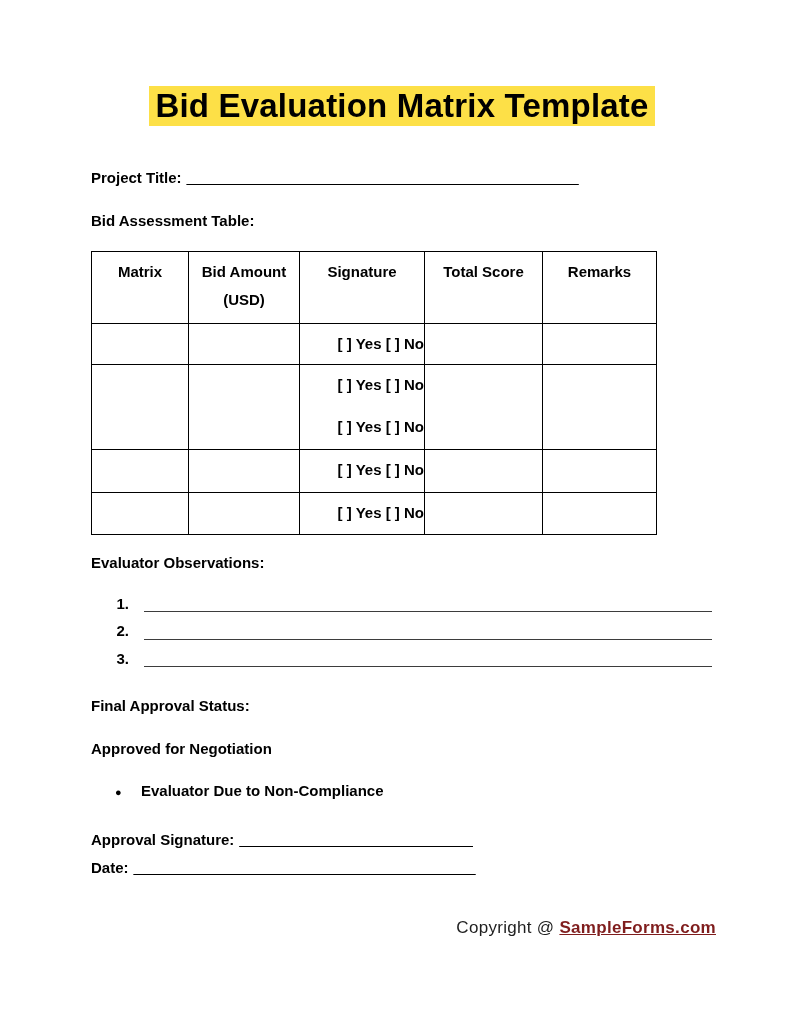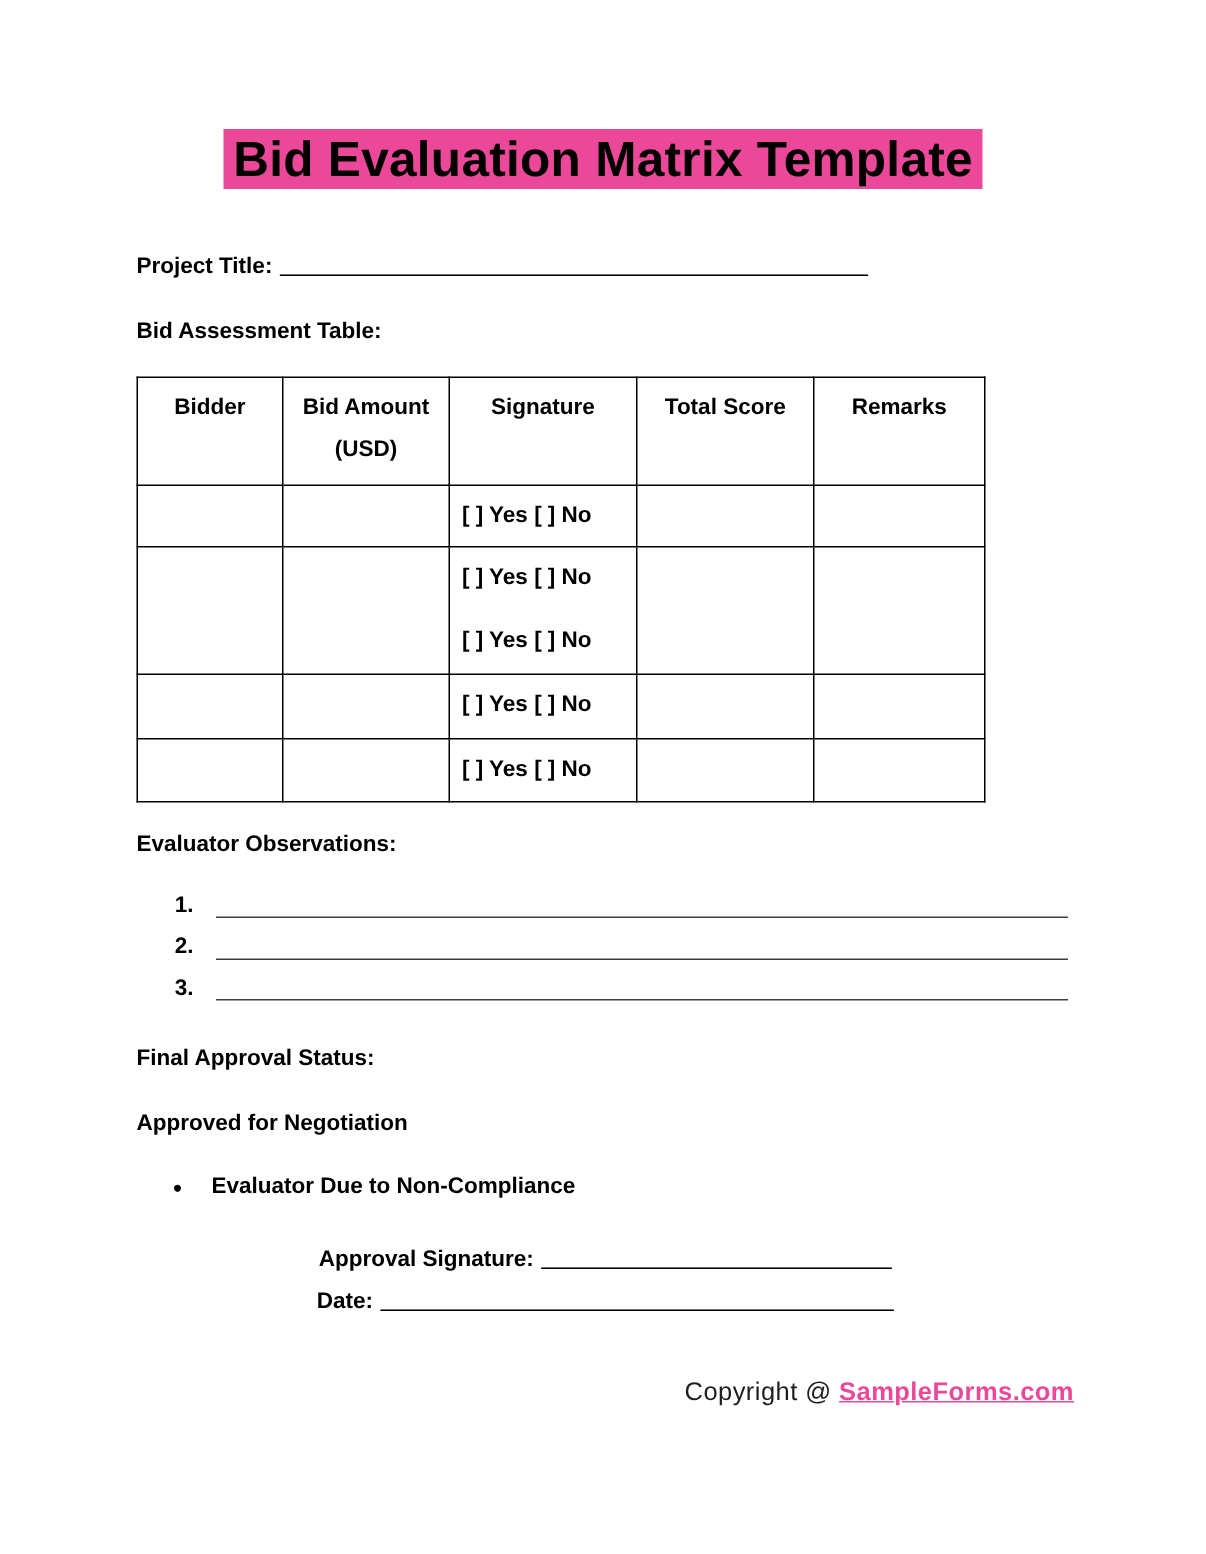--- a/index.html
+++ b/index.html
@@ -35,20 +35,21 @@
   
   .section-heading { font-size: 15px; font-weight: bold; line-height: 20px; }
   .h-assessment { margin-top: 19px; }
 
   
   table.bid-table { border-collapse: collapse; margin-top: 20px; table-layout: fixed; }
   table.bid-table th, table.bid-table td {
     border: 1px solid #000;
     vertical-align: top;
     font-size: 15px;
+    text-align: right;
   }
   table.bid-table th {
     font-weight: bold;
     text-align: center;
     height: 72px;
     padding: 6px 4px 0;
     line-height: 28px;
   }
   td.comp-cell { padding: 9px 0 0 8px; text-align: left; }
   .comp-line { font-weight: bold; line-height: 22px; white-space: nowrap; }
@@ -70,21 +71,21 @@
     flex: 1;
     border-bottom: 1.5px solid #3d3d3d;
     margin: 0 4px 5px 15px;
   }
 
   
   .h-final { margin-top: 24px; }
   .approved-line { margin-top: 23px; font-size: 15px; font-weight: bold; line-height: 20px; }
   .bullet-item { margin-top: 22px; display: flex; align-items: baseline; font-size: 15px; font-weight: bold; line-height: 20px; }
   .bullet-glyph { width: 26px; margin-left: 24px; flex: 0 0 26px; font-size: 11px; line-height: 20px; }
-  .sig-block { margin-top: 24px; text-align: center; }
+  .sig-block { margin-top: 24px; }
 
   
   .footer {
     margin-top: 35px;
     text-align: right;
     font-size: 17px;
     line-height: 24px;
     color: #1e1e1e;
     letter-spacing: 0.3px;
   }
@@ -95,21 +96,21 @@
     margin-left: 5px;
     cursor: pointer;
   }
 </style>
 </head>
 <body>
 
 <div class="page">
 
   <div class="title-row">
-    <span class="doc-title" style="background: #ec4899;">Bid Evaluation Matrix Template</span>
+    <span class="doc-title" style="background: #fde047;">Bid Evaluation Matrix Template</span>
   </div>
 
   <div class="content">
 
     <div class="fields">
       <div class="field">
         <span>Project Title:</span><span class="fill-line">_______________________________________________</span>
       </div>
     </div>
 
@@ -118,21 +119,21 @@
     <table class="bid-table">
       <colgroup>
         <col style="width:97px">
           <col style="width:111px">
           <col style="width:125px">
           <col style="width:118px">
           <col style="width:114px">
       </colgroup>
       <tbody>
           <tr>
-        <th>Bidder</th>
+        <th>Matrix</th>
         <th>Bid Amount (USD)</th>
         <th>Signature</th>
         <th>Total Score</th>
         <th>Remarks</th>
       </tr>
       <tr class="row-h40">
         <td></td>
         <td></td>
         <td class="comp-cell">
           <div class="comp-line">[ ] Yes [ ] No</div>
@@ -197,17 +198,17 @@
     <div class="sig-block">
       <div class="field">
         <span>Approval Signature:</span><span class="fill-line">____________________________</span>
       </div>
       <div class="field">
         <span>Date:</span><span class="fill-line">_________________________________________</span>
       </div>
     </div>
 
     <div class="footer">
-      <span>Copyright @</span><span class="footer-link" style="color: #ec4899;">SampleForms.com</span>
+      <span>Copyright @</span><span class="footer-link" style="color: #7f1d1d;">SampleForms.com</span>
     </div>
 
   </div>
 </div>
 
 </body></html>

